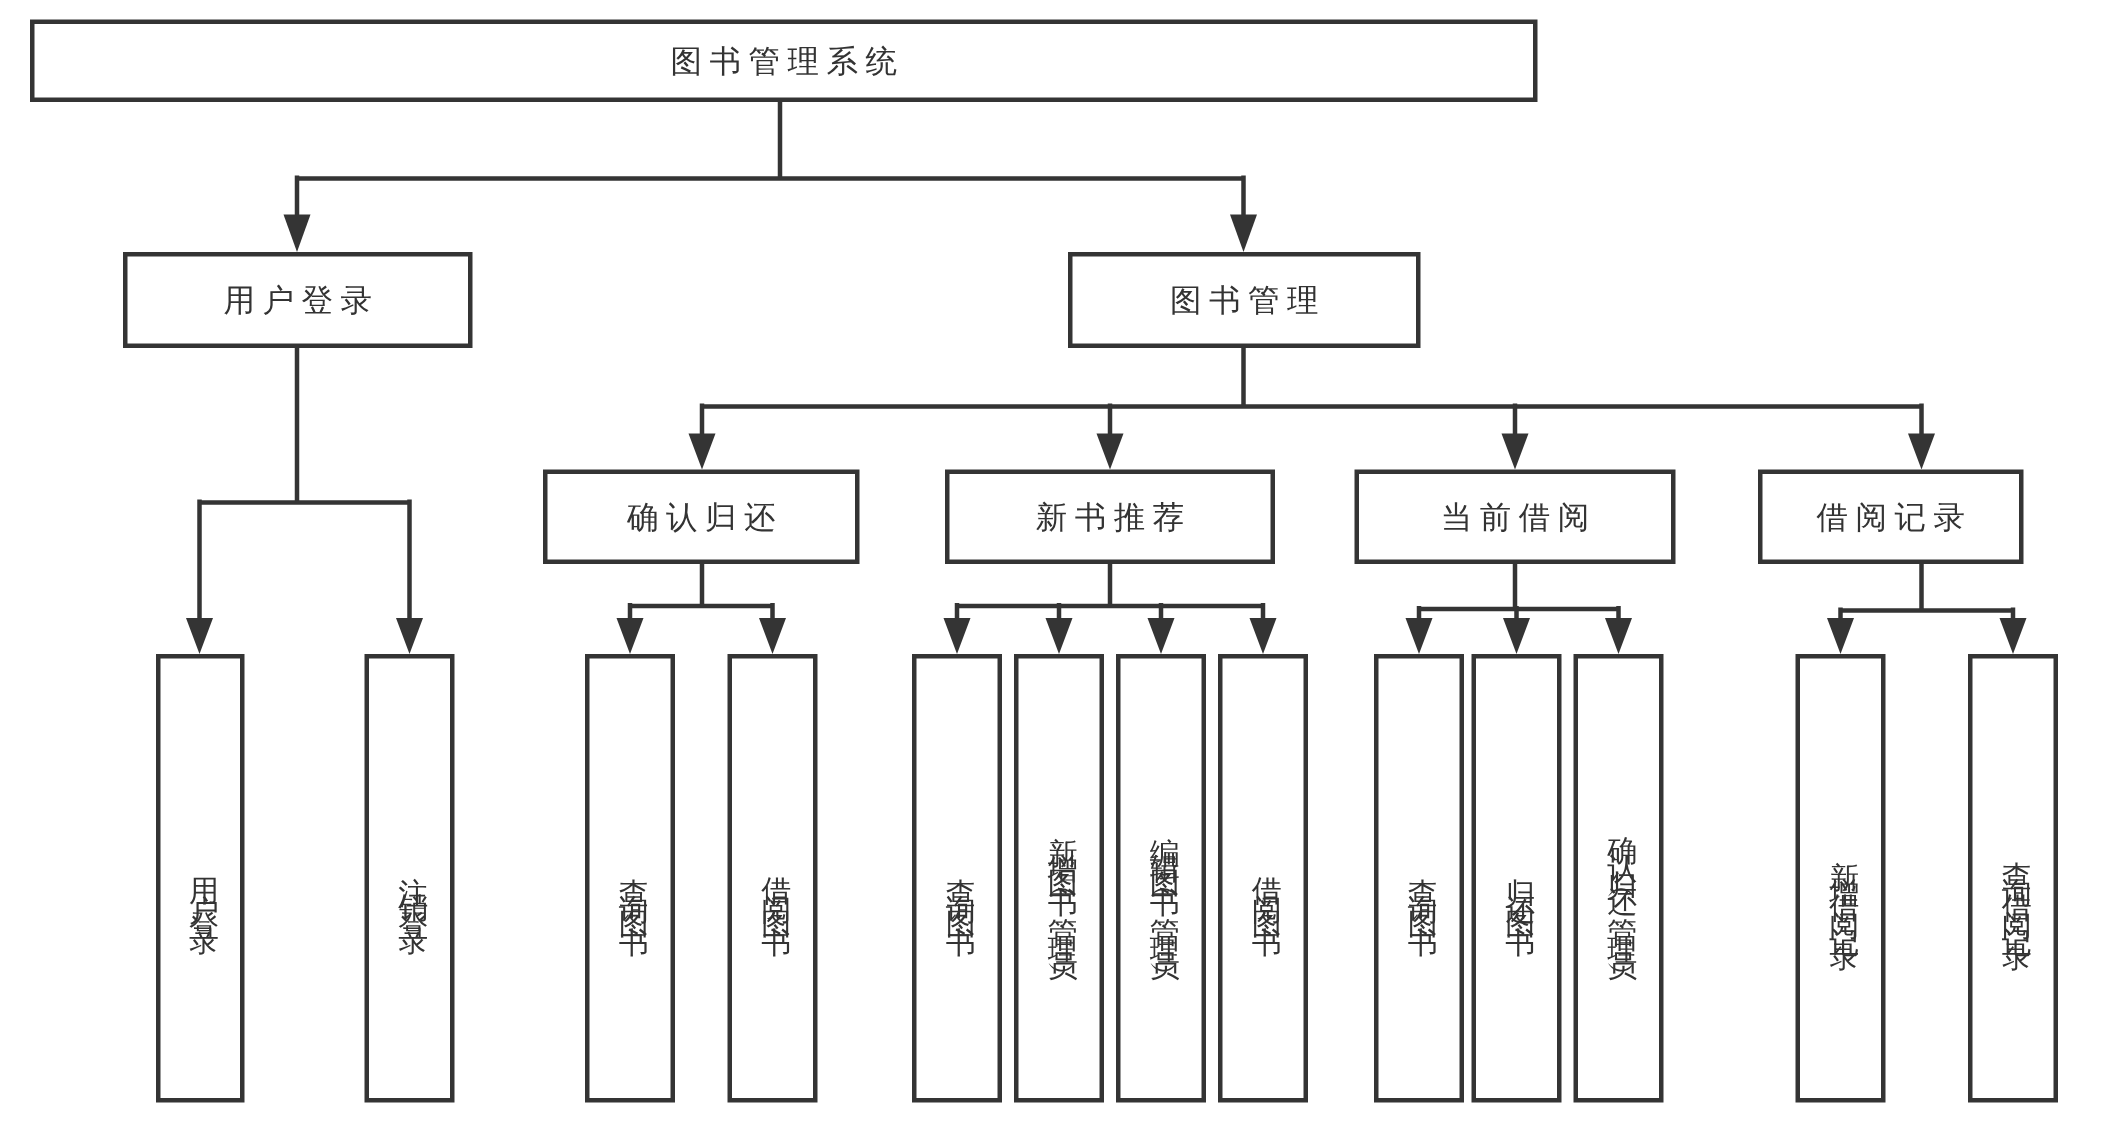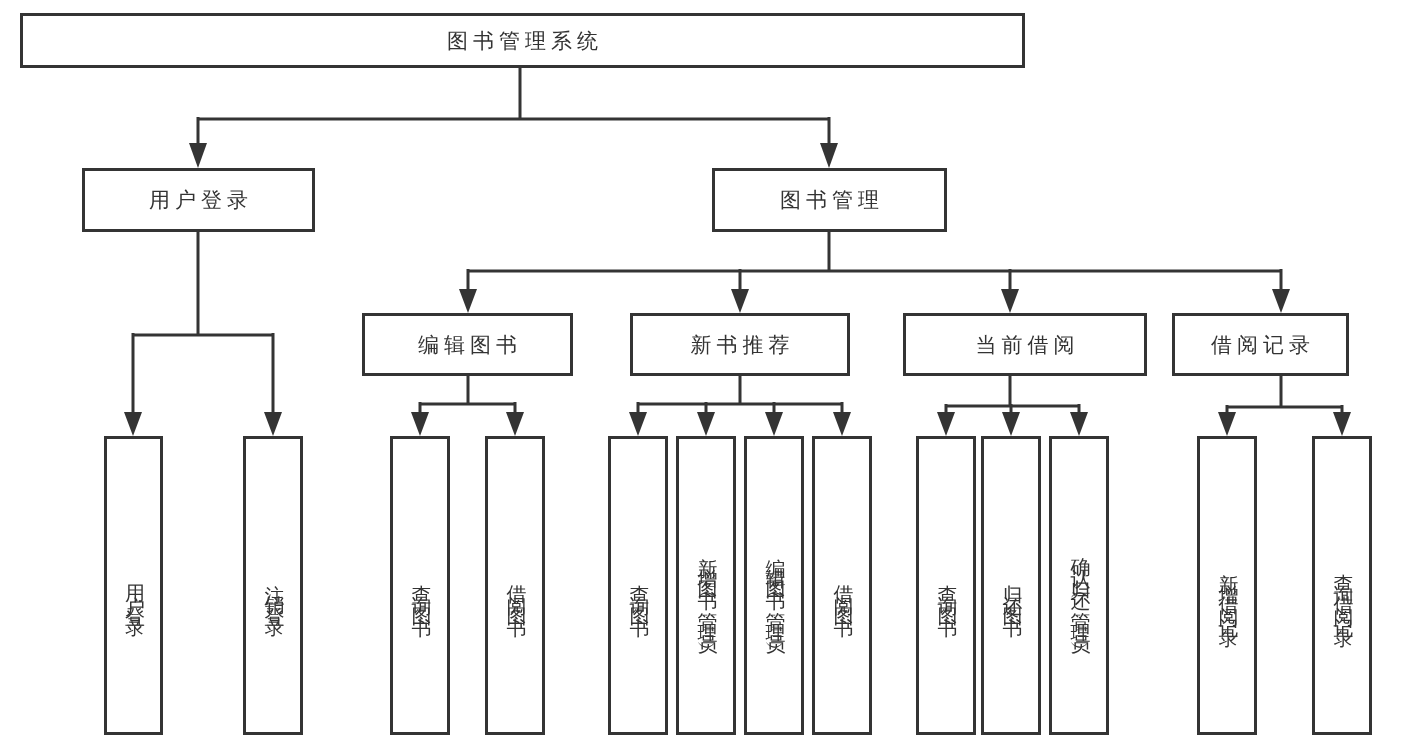--- a/index.html
+++ b/index.html
@@ -28,21 +28,21 @@
     line-height:1;
   }
   
   .n-root{left:20px;top:13px;width:1005px;height:55px;}
   
   .n-user-login{left:82px;top:168px;width:233px;height:64px;}
   .n-book-mgmt{left:712px;top:168px;width:235px;height:64px;}
   
   .n-new-book-rec{left:362px;top:313px;width:211px;height:63px;}
   .n-book-borrow{left:630px;top:313px;width:220px;height:63px;}
-  .n-current-borrow{left:903px;top:313px;width:244px;height:63px;}
+  .n-current-borrow{left:903px;top:313px;width:214px;height:63px;}
   .n-borrow-record{left:1172px;top:313px;width:177px;height:63px;}
   
   .leaf{top:436px;height:299px;width:60px;}
   .l-user-login{left:104px;width:59px;}
   .l-logout{left:243px;}
   .l-rec-query{left:390px;}
   .l-rec-borrow{left:485px;}
   .l-bb-query{left:608px;}
   .l-bb-add{left:676px;}
   .l-bb-edit{left:744px;}
@@ -105,21 +105,21 @@
       <polygon points="1218,412 1236,412 1227,436"></polygon>
       <polygon points="1333,412 1351,412 1342,436"></polygon>
     </g>
   </svg>
 
   <div class="box h-box n-root">图书管理系统</div>
 
   <div class="box h-box n-user-login">用户登录</div>
   <div class="box h-box n-book-mgmt">图书管理</div>
 
-  <div class="box h-box n-new-book-rec">编辑图书</div>
+  <div class="box h-box n-new-book-rec">确认归还</div>
   <div class="box h-box n-book-borrow">新书推荐</div>
   <div class="box h-box n-current-borrow">当前借阅</div>
   <div class="box h-box n-borrow-record">借阅记录</div>
 
   <div class="box v-box leaf l-user-login">用户登录</div>
   <div class="box v-box leaf l-logout">注销登录</div>
 
   <div class="box v-box leaf l-rec-query">查询图书</div>
   <div class="box v-box leaf l-rec-borrow">借阅图书</div>
 

